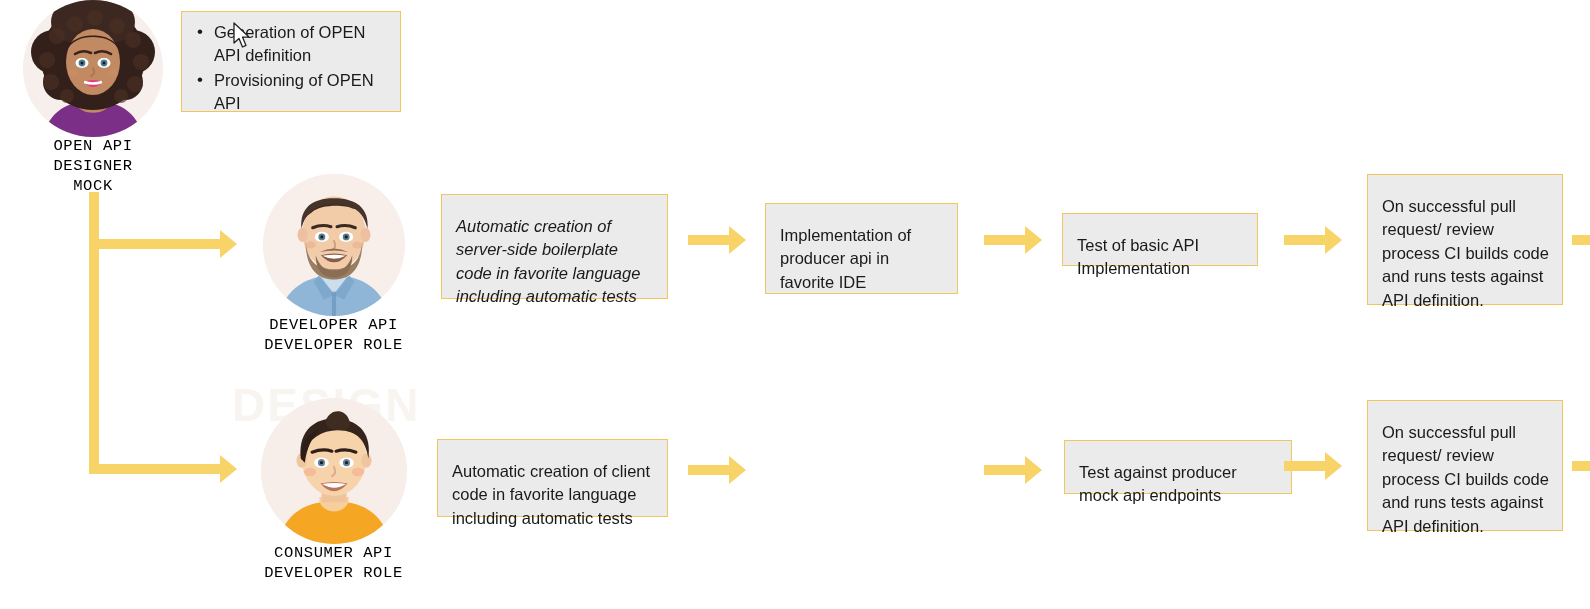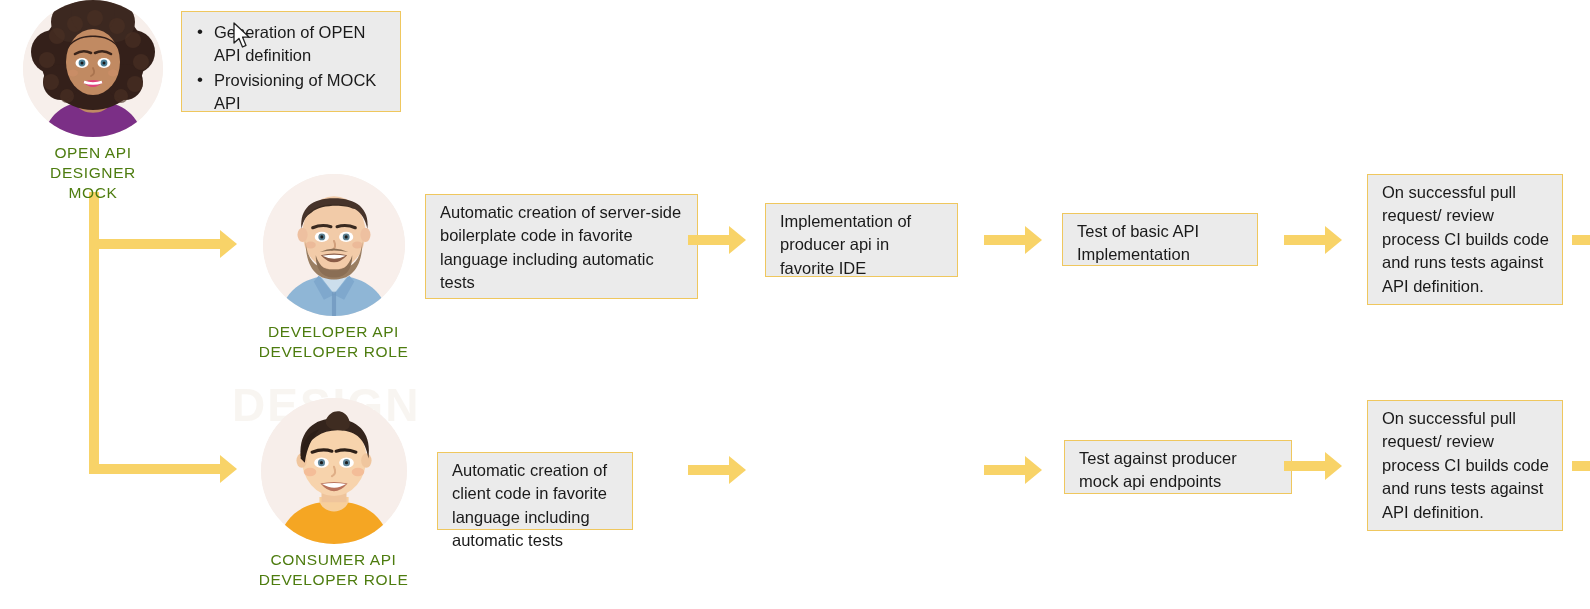--- a/index.html
+++ b/index.html
@@ -24,39 +24,38 @@
 
   
   .role { position: absolute; }
   .avatar {
     position: relative;
     border-radius: 50%;
     overflow: hidden;
     background: #f6eeea;
   }
   .role-label {
-    margin-top: 6px;
     text-align: center;
     font-size: 15.5px;
     letter-spacing: 0.6px;
-    color: #4d7c0f;
+    color: #000000;
     line-height: 1.28;
-    font-family: Liberation Sans, sans-serif;
+    font-family: Liberation Mono, monospace;
   }
 
   
   .pbox {
     position: absolute;
     box-sizing: border-box;
     background: #ebebeb;
     border: 1.4px solid #efc75e;
     color: #1a1a1a;
     font-size: 16.5px;
     line-height: 1.42;
-    padding: 6px 13px 10px 14px;
+    padding: 20px 13px 10px 14px;
     font-family: "Liberation Sans", sans-serif;
   }
   .pbox.bullets { padding: 9px 10px 9px 10px; }
   .pbox ul {
     margin: 0;
     padding-left: 22px;
     list-style: none;
   }
   .pbox ul li {
     position: relative;
@@ -183,21 +182,21 @@
     </div>
     <div class="role-label">
       <div>OPEN API DESIGNER</div>
       <div>MOCK</div>
     </div>
   </div>
 
   <div class="pbox bullets" style="left:181px; top:11px; width:220px; height:101px;">
     <ul>
       <li>Generation of OPEN API definition</li>
-      <li>Provisioning of MOCK API</li>
+      <li>Provisioning of OPEN API</li>
     </ul>
   </div>
 
   <div class="role" style="left:256px; top:174px; width:155px;">
     <div class="avatar" style="width:142px; height:142px; margin:0 auto;">
       <svg viewBox="0 0 140 140" width="142" height="142" aria-hidden="true">
         <circle cx="70" cy="70" r="70" fill="#f8efeb"></circle>
 
         <path d="M16 140 C22 112 44 100 70 100 C96 100 118 112 124 140 Z" fill="#8fb6d6"></path>
 
@@ -240,30 +239,30 @@
         <ellipse cx="47" cy="70" rx="5" ry="3.4" fill="#e5a98a" opacity="0.5"></ellipse>
         <ellipse cx="93" cy="70" rx="5" ry="3.4" fill="#e5a98a" opacity="0.5"></ellipse>
       </svg>
     </div>
     <div class="role-label">
       <div>DEVELOPER API</div>
       <div>DEVELOPER ROLE</div>
     </div>
   </div>
 
-  <div class="pbox" style="left:425px; top:194px; width:273px; height:105px;">
+  <div class="pbox" style="left:441px; top:194px; width:227px; height:105px;font-style:italic;">
     <span>Automatic creation of server-side boilerplate code in favorite language including automatic tests</span>
   </div>
 
   <div class="arrow" style="left:688px; top:226px; width:58px;">
     <div class="shaft" style="width:42px;"></div>
     <div class="head" style="left:41px;"></div>
   </div>
 
-  <div class="pbox" style="left:765px; top:203px; width:193px; height:74px;">
+  <div class="pbox" style="left:765px; top:203px; width:193px; height:91px;">
     <span>Implementation of producer api in favorite IDE</span>
   </div>
 
   <div class="arrow" style="left:984px; top:226px; width:58px;">
     <div class="shaft" style="width:42px;"></div>
     <div class="head" style="left:41px;"></div>
   </div>
 
   <div class="pbox" style="left:1062px; top:213px; width:196px; height:53px;">
     <span>Test of basic API Implementation</span>
@@ -319,21 +318,21 @@
         <ellipse cx="47" cy="71" rx="6" ry="4" fill="#f3b08e" opacity="0.65"></ellipse>
         <ellipse cx="93" cy="71" rx="6" ry="4" fill="#f3b08e" opacity="0.65"></ellipse>
       </svg>
     </div>
     <div class="role-label">
       <div>CONSUMER API</div>
       <div>DEVELOPER ROLE</div>
     </div>
   </div>
 
-  <div class="pbox" style="left:437px; top:452px; width:196px; height:78px;">
+  <div class="pbox" style="left:437px; top:439px; width:231px; height:78px;">
     <span>Automatic creation of client code in favorite language including automatic tests</span>
   </div>
 
   <div class="arrow" style="left:688px; top:456px; width:58px;">
     <div class="shaft" style="width:42px;"></div>
     <div class="head" style="left:41px;"></div>
   </div>
 
 
   <div class="arrow" style="left:984px; top:456px; width:58px;">

